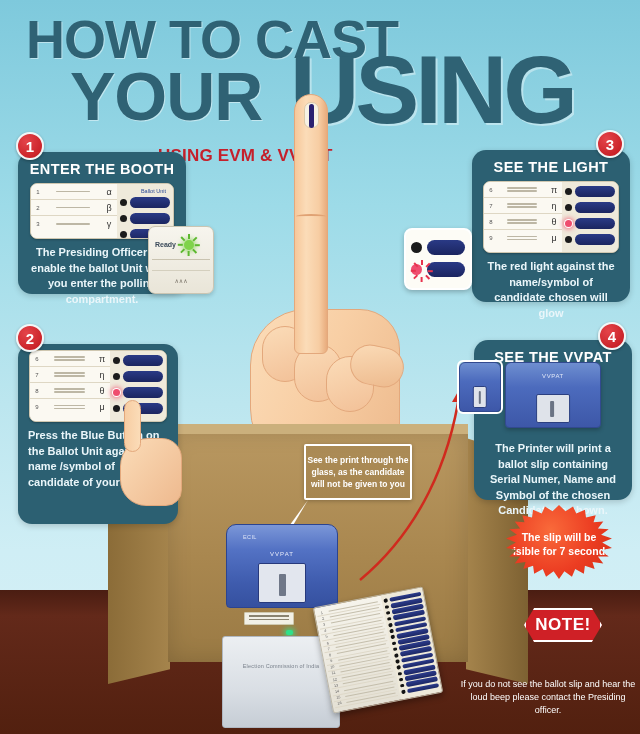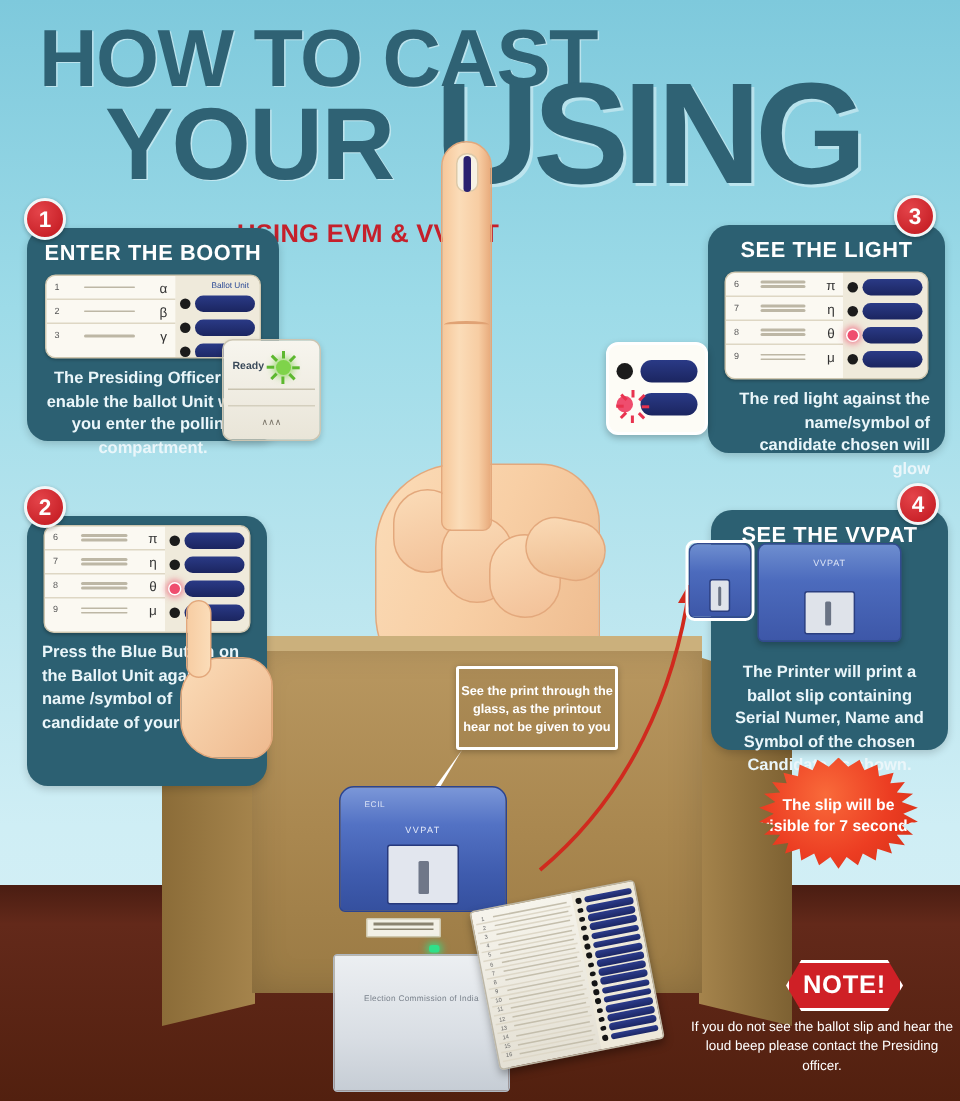--- a/index.html
+++ b/index.html
@@ -112,21 +112,21 @@
   #badge1 { left:16px; top:132px; }
   #card2 { left:18px; top:344px; width:160px; height:180px; }
   #badge2 { left:16px; top:324px; }
   #card3 { left:472px; top:150px; width:158px; height:152px; }
   #badge3 { left:596px; top:130px; }
   #card4 { left:474px; top:340px; width:158px; height:160px; }
   #badge4 { left:598px; top:322px; }
 
   #card2 .card-body, #card1 .card-body { text-align:center; }
   #card2 .card-body { text-align:left; }
-  #card3 .card-body { text-align:right; }
+  #card3 .card-body { text-align:center; }
   #card4 .card-body { text-align:center; }
 
   
   .ballot-unit {
     margin:6px auto 0; background:#f3efe2; border-radius:7px;
     border:1px solid #cfc7b0; display:flex; overflow:hidden;
     box-shadow:0 1px 2px rgba(0,0,0,.25);
   }
   .bu-left { flex:1; background:#fbf9f2; }
   .bu-row {
@@ -284,21 +284,21 @@
     position:absolute; left:505px; top:505px; width:108px; height:78px; z-index:9;
     background:radial-gradient(circle at 42% 32%, #f96a3a 0%, #ec3d22 52%, #cf2c14 100%);
     display:flex; align-items:center; justify-content:center;
     clip-path: polygon(50% 0%,56% 8%,63% 2%,66% 11%,74% 6%,75% 16%,84% 13%,82% 22%,91% 21%,86% 30%,96% 31%,89% 38%,99% 43%,90% 48%,99% 55%,89% 58%,96% 66%,86% 66%,91% 75%,81% 73%,83% 82%,74% 78%,73% 88%,65% 82%,62% 92%,55% 85%,50% 95%,45% 85%,38% 92%,35% 82%,27% 88%,26% 78%,17% 82%,19% 73%,9% 75%,14% 66%,4% 66%,11% 58%,1% 55%,10% 48%,1% 43%,11% 38%,4% 31%,14% 30%,9% 21%,18% 22%,16% 13%,25% 16%,26% 6%,34% 11%,37% 2%,44% 8%);
     filter: drop-shadow(0 2px 3px rgba(0,0,0,.3));
   }
   .starburst-text { color:#fff; font-weight:bold; font-size:10.5px; line-height:1.35; text-align:center; }
 
   
   .note-hex {
-    position:absolute; left:524px; top:640px; width:78px; height:34px; z-index:9;
+    position:absolute; left:524px; top:608px; width:78px; height:34px; z-index:9;
     background:#cf2026; border:2px solid #ffffff;
     clip-path: polygon(13% 0%, 87% 0%, 100% 50%, 87% 100%, 13% 100%, 0% 50%);
     display:flex; align-items:center; justify-content:center;
   }
   .note-hex span { color:#fff; font-weight:bold; font-size:17px; letter-spacing:.5px; }
   .note-text {
     position:absolute; left:460px; top:678px; width:176px; z-index:9;
     color:#ffffff; font-size:9px; font-weight:normal; line-height:1.45; text-align:center;
   }
 </style>
@@ -329,21 +329,21 @@
   <div class="table-top"></div>
   <div class="booth-left"></div>
   <div class="booth-right"></div>
   <div class="booth-back"></div>
   <div class="booth-top-edge"></div>
 
   <svg class="callout-leader" viewBox="0 0 70 90">
     <path d="M62 5 L12 74 L20 76 Z" fill="#ffffff"></path>
   </svg>
   <div class="callout">
-    <div class="callout-text">See the print through  the glass, as the printout hear not be given to you</div>
+    <div class="callout-text">See the print through  the glass, as the candidate will not be given to you</div>
   </div>
 
   <div class="vvpat">
     <div class="vvpat-top">
       <div class="vvpat-brand">ECIL</div>
       <div class="vvpat-label">VVPAT</div>
       <div class="vvpat-window"></div>
     </div>
     <div class="vvpat-slip">
         <i></i>

